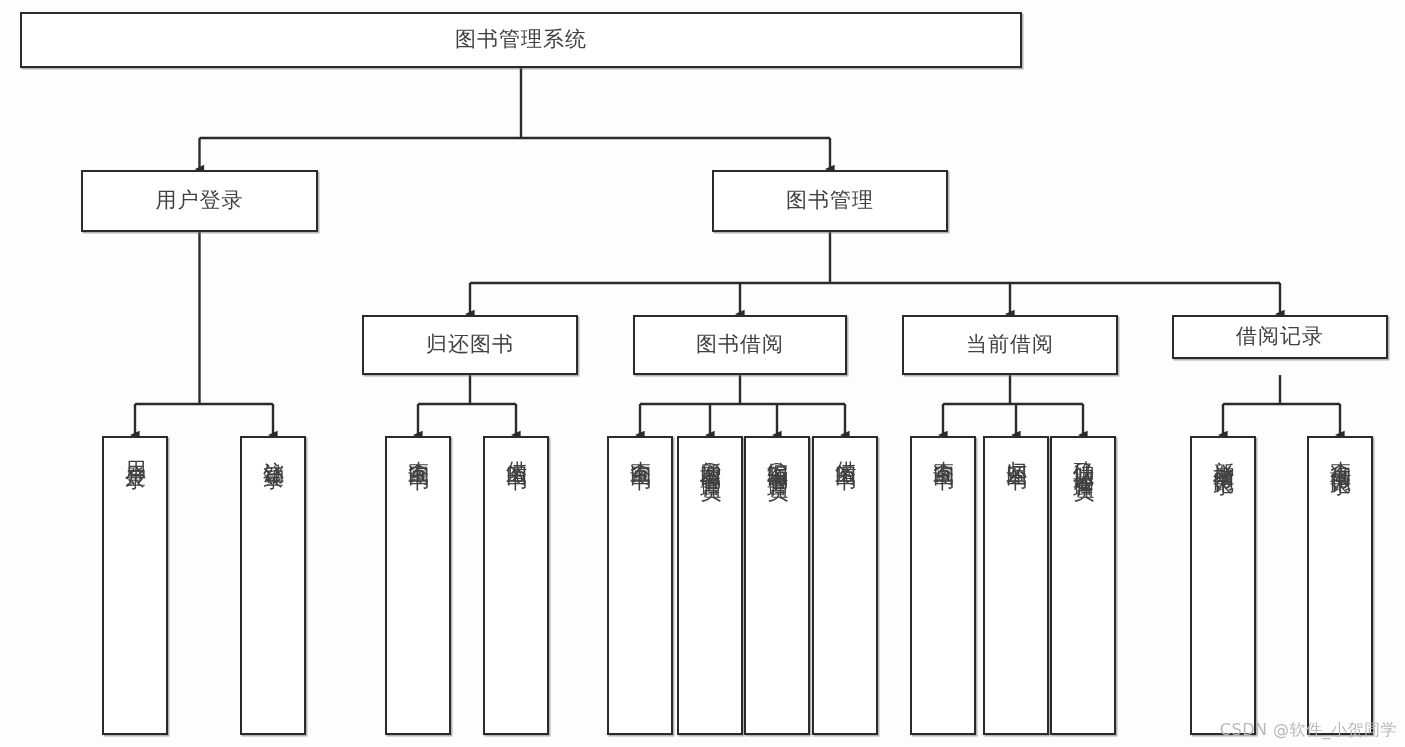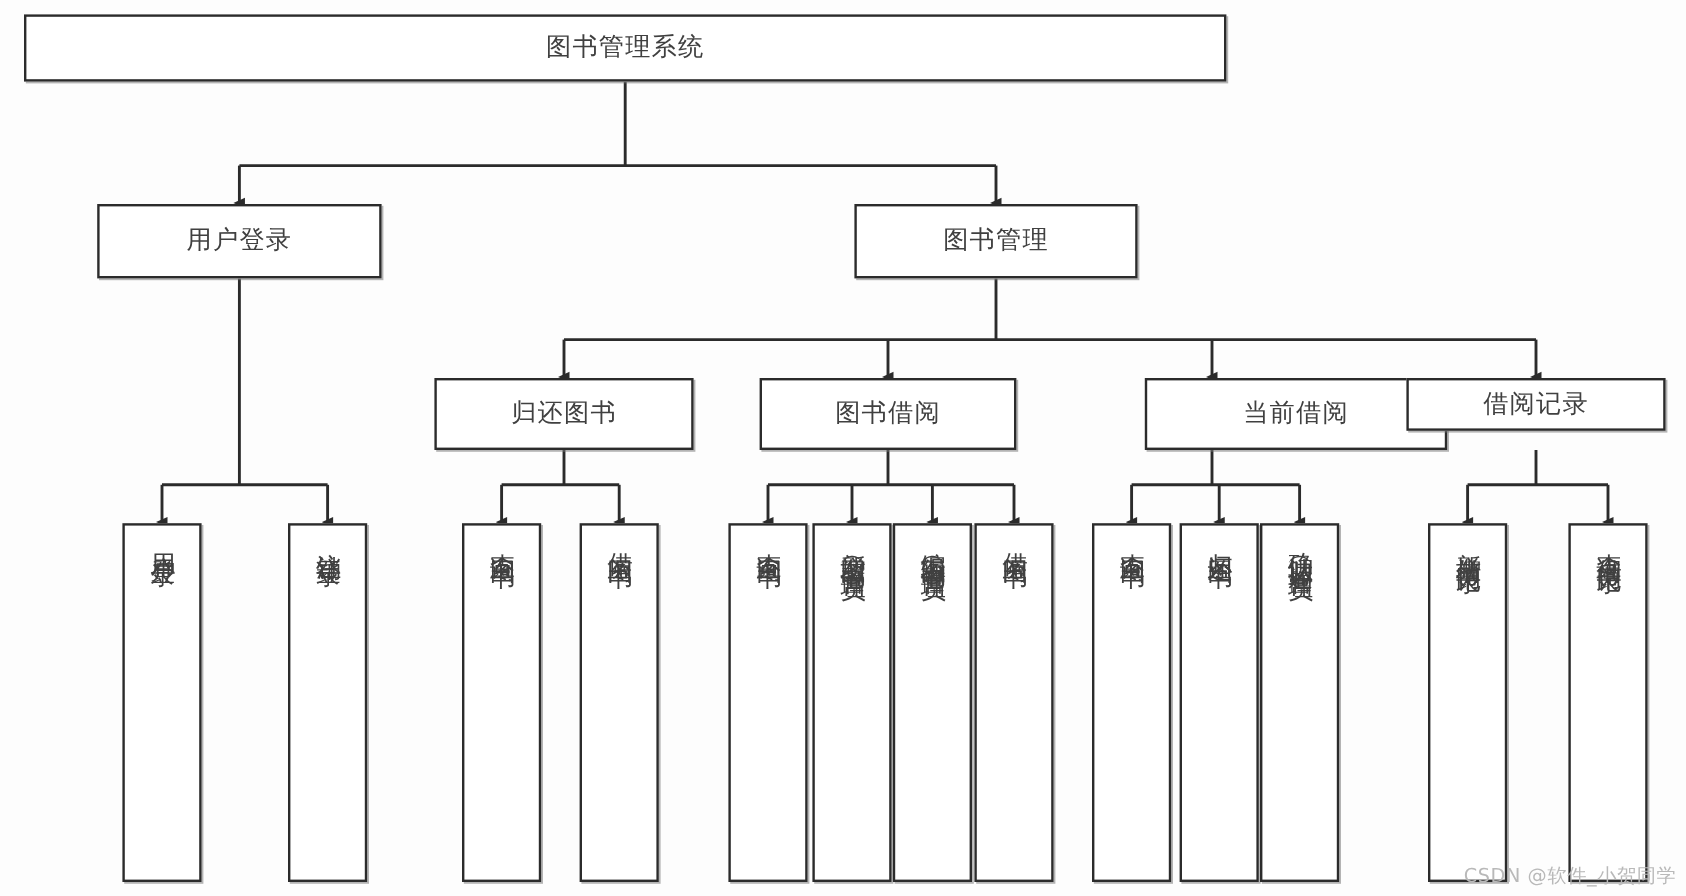--- a/index.html
+++ b/index.html
@@ -120,21 +120,21 @@
   <div class="node h" style="left: 20px; top: 12px; width: 1002px; height: 56px;">图书管理系统</div>
 
   <div class="node h" style="left: 81px; top: 170px; width: 237px; height: 62px;">用户登录</div>
 
   <div class="node h" style="left: 712px; top: 170px; width: 236px; height: 62px;">图书管理</div>
 
   <div class="node h" style="left: 362px; top: 315px; width: 216px; height: 60px;">归还图书</div>
 
   <div class="node h" style="left: 633px; top: 315px; width: 214px; height: 60px; font-family: Liberation Serif, serif;">图书借阅</div>
 
-  <div class="node h" style="left: 954px; top: 315px; width: 252px; height: 60px;">当前借阅</div>
+  <div class="node h" style="left: 902px; top: 315px; width: 216px; height: 60px;">当前借阅</div>
 
   <div class="node h" style="left: 1172px; top: 315px; width: 216px; height: 44px;">借阅记录</div>
 
   <div id="leaf-layer">
       <div class="node v" style="left: 102px; top: 436px; width: 66px; height: 299px;">
         <span class="vtext">用户登录</span>
       </div>
       <div class="node v" style="left: 240px; top: 436px; width: 66px; height: 299px;">
         <span class="vtext">注销登录</span>
       </div>

